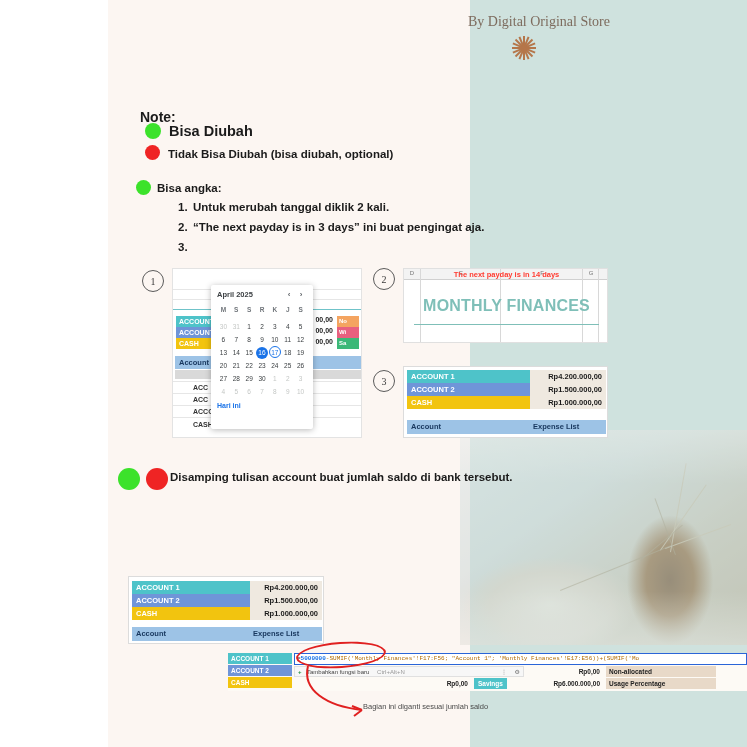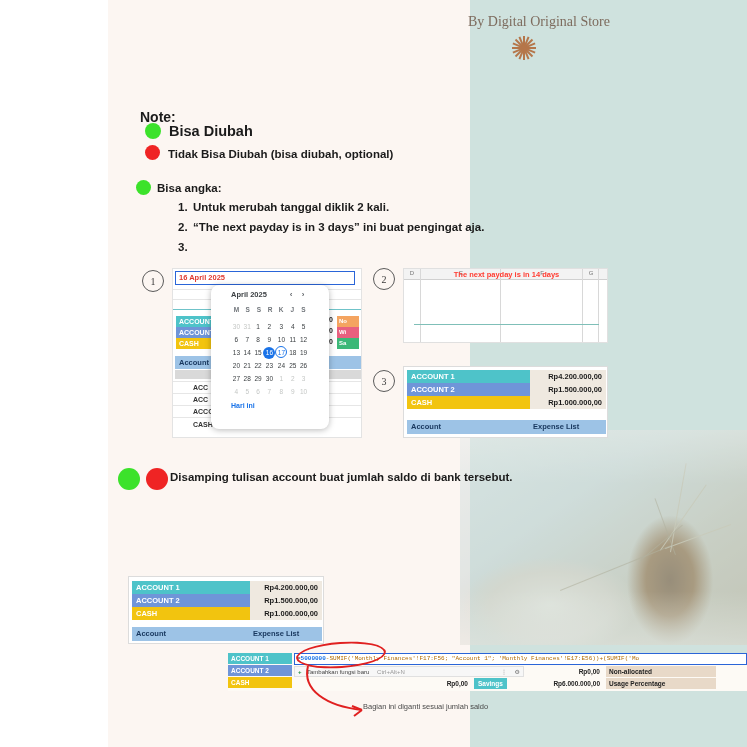--- a/index.html
+++ b/index.html
@@ -67,22 +67,22 @@
              padding-left: 3px; line-height: 11px; overflow: hidden; white-space: nowrap; }
   .s1-amt { position: absolute; right: 28px; font-size: 7px; font-weight: bold; color: #222; }
   .s1-tag { position: absolute; right: 2px; width: 22px; height: 11px; font-size: 6px; color: #fff;
             font-weight: bold; line-height: 11px; padding-left: 2px; overflow: hidden; }
   .s1-blue { position: absolute; left: 2px; width: 186px; height: 13px; background: #9dc3e6; }
   .s1-blue b { position: absolute; left: 4px; top: 2px; font-size: 7.5px; color: #17365d; }
   .s1-gray { position: absolute; left: 2px; width: 186px; height: 9px; background: #d9d9d9; }
   .s1-sm { position: absolute; font-size: 7px; color: #333; font-weight: bold; }
 
   
-  .cal { position: absolute; left: 38px; top: 16px; width: 118px; height: 144px; background: #fff;
-         box-shadow: 0 1px 6px rgba(0,0,0,.28); border-radius: 8px; padding: 5px 20px; }
+  .cal { position: absolute; left: 38px; top: 16px; width: 102px; height: 144px; background: #fff;
+         box-shadow: 0 1px 6px rgba(0,0,0,.28); border-radius: 2px; padding: 5px 6px; }
   .cal-head { display: flex; align-items: center; font-size: 7.5px; color: #3c4043; font-weight: 600; }
   .cal-head .mon { flex: 1; }
   .cal-head .nav { width: 12px; text-align: center; color: #5f6368; font-size: 8px; }
   .cal-grid { display: grid; grid-template-columns: repeat(7, 1fr); margin-top: 4px; }
   .cal-grid div { text-align: center; font-size: 6.5px; line-height: 13px; color: #3c4043; }
   .cal-grid .dow { color: #70757a; font-weight: 600; }
   .cal-grid .muted { color: #c4c7c5; }
   .cal-grid .sel { color: #fff; }
   .cal-grid .sel i { display: inline-block; width: 12px; height: 12px; line-height: 12px; border-radius: 50%;
                      background: #1a73e8; font-style: normal; }
@@ -206,23 +206,20 @@
 
   <div class="step" style="left:142px; top:270px;">1</div>
   <div class="step" style="left:373px; top:268px;">2</div>
   <div class="step" style="left:373px; top:370px;">3</div>
 
   <div class="shot1">
     <div class="s1-teal-line" style="top:40px;"></div>
     <div class="s1-row-line" style="top:20px;"></div>
     <div class="s1-row-line" style="top:30px;"></div>
 
-    <div class="s1-datebar">
-      <b>16 April 2025</b>
-    </div>
 
     <div class="s1-chip" style="left:3px; top:47px; width:60px; background:#4ec3c9;">ACCOUNT 1</div>
     <div class="s1-chip" style="left:3px; top:58px; width:60px; background:#6f95d8;">ACCOUNT 2</div>
     <div class="s1-chip" style="left:3px; top:69px; width:60px; background:#f2c40f;">CASH</div>
 
     <div class="s1-amt" style="top:47px;">00,00</div>
     <div class="s1-amt" style="top:58px;">00,00</div>
     <div class="s1-amt" style="top:69px;">00,00</div>
 
     <div class="s1-tag" style="top:47px; background:#f4a460;">No</div>
@@ -312,20 +309,21 @@
       <span style="left:0px; width:16px;">D</span>
       <span style="left:18px; width:78px;">E</span>
       <span style="left:98px; width:80px;">F</span>
       <span style="left:180px; width:14px;">G</span>
     </div>
     <div class="xl-vline" style="left:16px; height:75px;"></div>
     <div class="xl-vline" style="left:96px; height:75px;"></div>
     <div class="xl-vline" style="left:178px; height:75px;"></div>
     <div class="xl-vline" style="left:194px; height:75px;"></div>
     <div class="s2-payday">The next payday is in 14 days</div>
+    <div class="s2-title">MONTHLY FINANCES</div>
     <div class="s2-rule"></div>
   </div>
 
   <div class="acct" style="left:403px; top:366px; width:205px; height:72px;">
     <div class="rowc" style="top:3px; width:123px; background:#4ec3c9;">ACCOUNT 1</div>
     <div class="rowc" style="top:16px; width:123px; background:#6f95d8;">ACCOUNT 2</div>
     <div class="rowc" style="top:29px; width:123px; background:#f2c40f;">CASH</div>
     <div class="rowv" style="left:126px; top:3px; width:76px;">Rp4.200.000,00</div>
     <div class="rowv" style="left:126px; top:16px; width:76px;">Rp1.500.000,00</div>
     <div class="rowv" style="left:126px; top:29px; width:76px;">Rp1.000.000,00</div>

